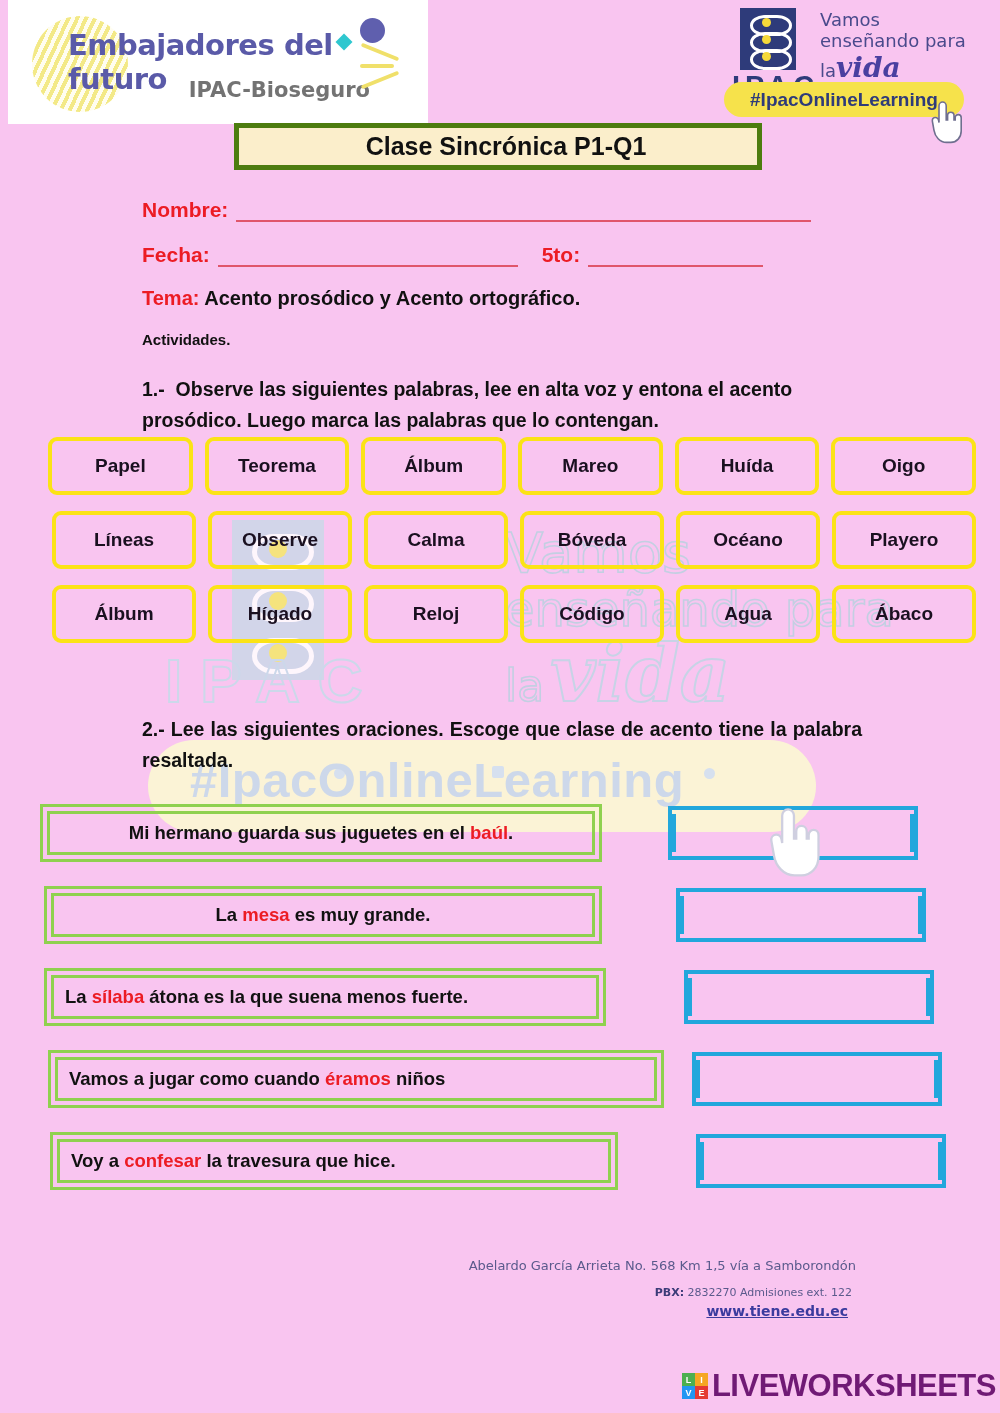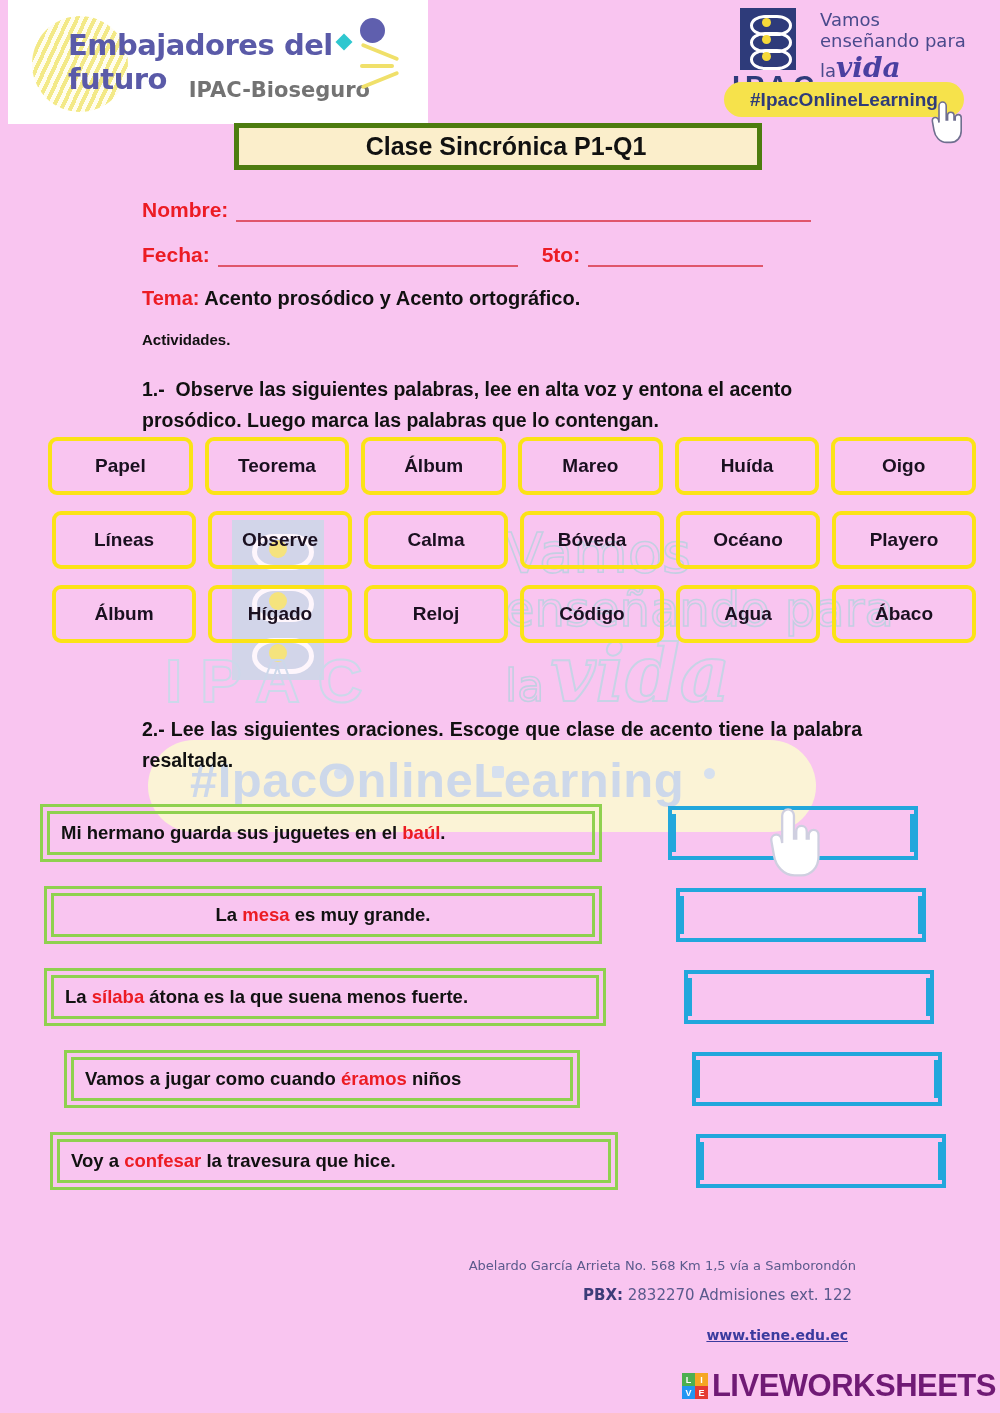--- a/index.html
+++ b/index.html
@@ -207,37 +207,37 @@
     border:4px solid #22a7dc; display:flex; align-items:stretch;
     background:transparent; position:relative;
   }
   .sel-inner {
     flex:1; margin:4px 0 4px 0; border-left:4px solid #22a7dc;
     border-right:4px solid #22a7dc;
   }
 
   
   .sent-row:nth-child(1) .sent-box { margin-left:0; width:562px; }
-  .sent-row:nth-child(1) .sent-text { text-align:left; }
+  .sent-row:nth-child(1) .sent-text { text-align:center; }
   .sent-row:nth-child(1) .sel-box { margin-right:52px; }
   .sent-row:nth-child(2) .sent-box { margin-left:4px; width:558px; }
   .sent-row:nth-child(2) .sent-text { text-align:center; }
   .sent-row:nth-child(2) .sel-box { margin-right:44px; }
   .sent-row:nth-child(3) .sent-box { margin-left:4px; width:562px; }
   .sent-row:nth-child(3) .sel-box { margin-right:36px; }
-  .sent-row:nth-child(4) .sent-box { margin-left:24px; width:516px; }
+  .sent-row:nth-child(4) .sent-box { margin-left:8px; width:616px; }
   .sent-row:nth-child(4) .sel-box { margin-right:28px; }
   .sent-row:nth-child(5) .sent-box { margin-left:10px; width:568px; }
   .sent-row:nth-child(5) .sel-box { margin-right:24px; }
 
   
   .footer { position:absolute; left:0; top:1258px; width:1000px; text-align:right;
             padding-right:144px; font-family:"DejaVu Sans", sans-serif; color:#5a5a8c; }
   .footer .f1 { font-size:13px; margin-bottom:13px; }
-  .footer .f2 { font-size:15px; margin-bottom:23px; padding-right:4px;}
+  .footer .f2 { font-size:11px; margin-bottom:4px; padding-right:4px;}
   .footer .f2 b { color:#3c3c78; }
   .footer .f3 { font-size:14px; font-weight:700; color:#3b3b9e;
                 text-decoration:underline; padding-right:8px; }
 
   .lw { position:absolute; right:4px; top:1368px; display:flex; align-items:center; }
   .lw-badge { display:flex; flex-direction:column; margin-right:4px; }
   .lw-badge .r { display:flex; }
   .lw-badge i {
     width:13px; height:13px; display:flex; align-items:center; justify-content:center;
     font-size:9px; font-weight:700; color:#fff; font-style:normal;

